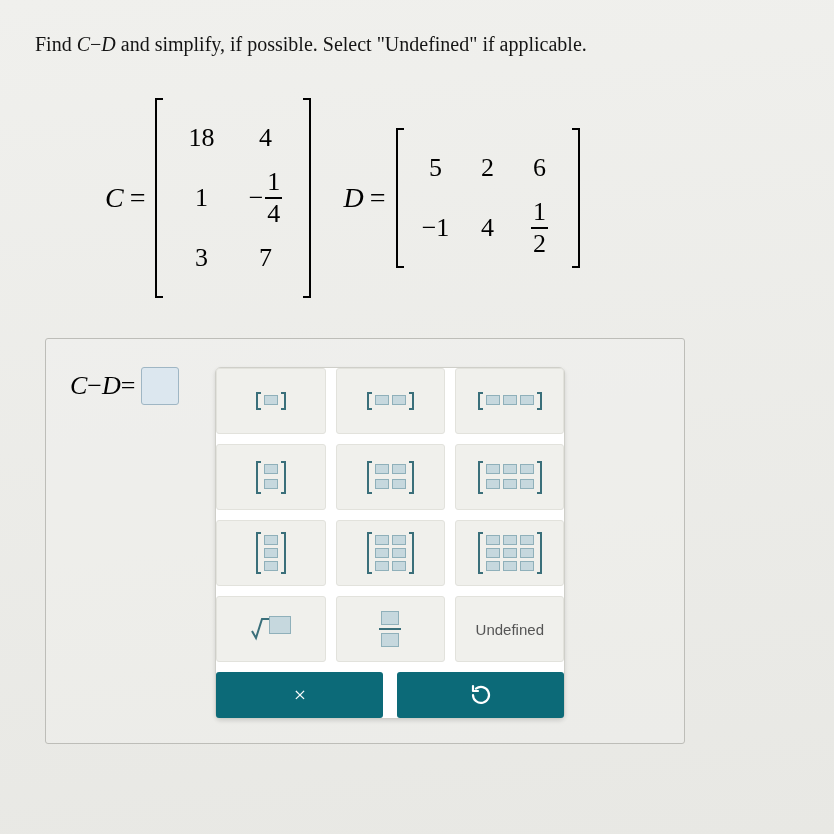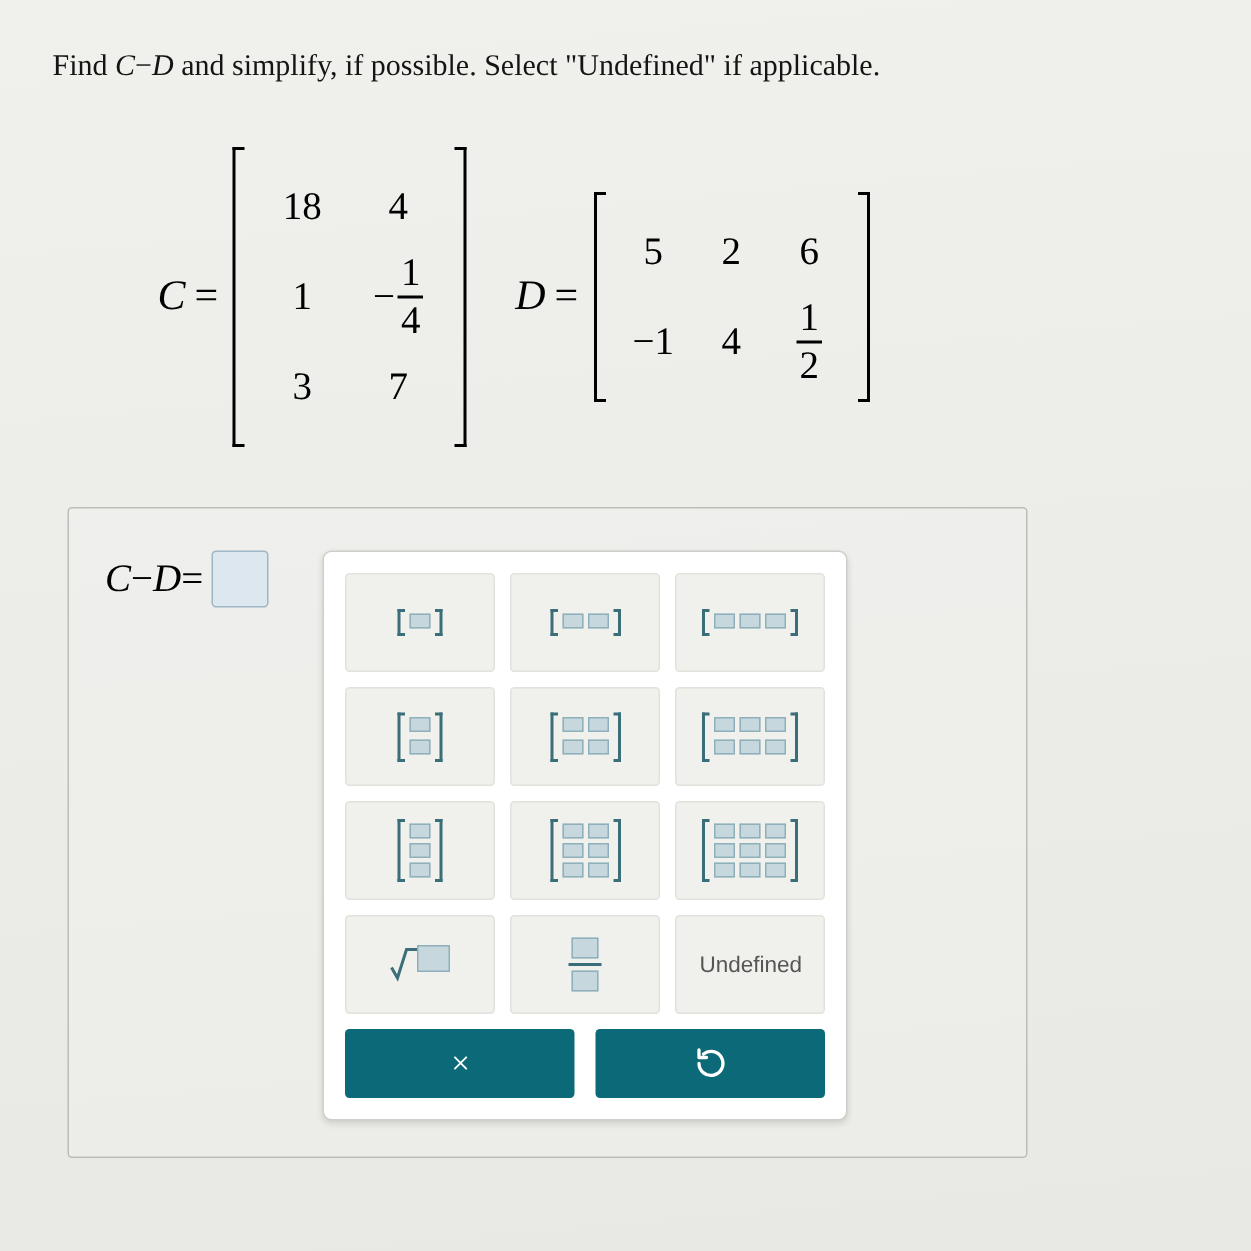--- a/index.html
+++ b/index.html
@@ -117,21 +117,21 @@
     border-radius: 3px;
     margin-left: 6px;
   }
   
   .keypad {
     background: #fff;
     border: 1px solid #cfcfc9;
     border-radius: 6px;
     box-shadow: 0 2px 4px rgba(0,0,0,0.12);
     width: 350px;
-    padding: 14px;
+    padding: 0;
   }
   .krow {
     display: grid;
     grid-template-columns: repeat(3, 1fr);
     gap: 10px;
     margin-bottom: 10px;
   }
   .kbtn {
     background: #f0f0ec;
     border: 1px solid #e2e2dc;

